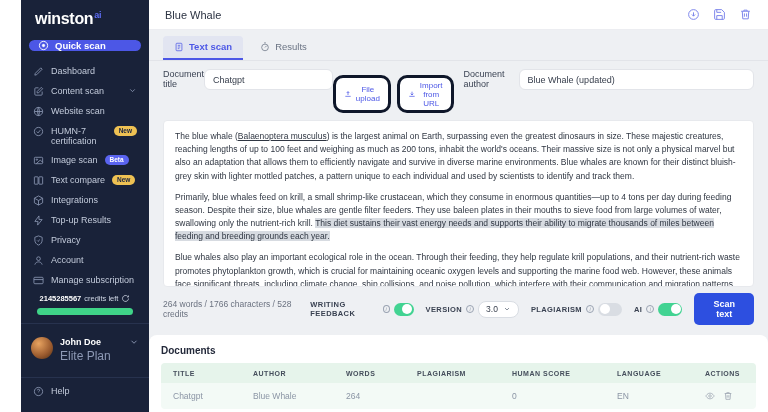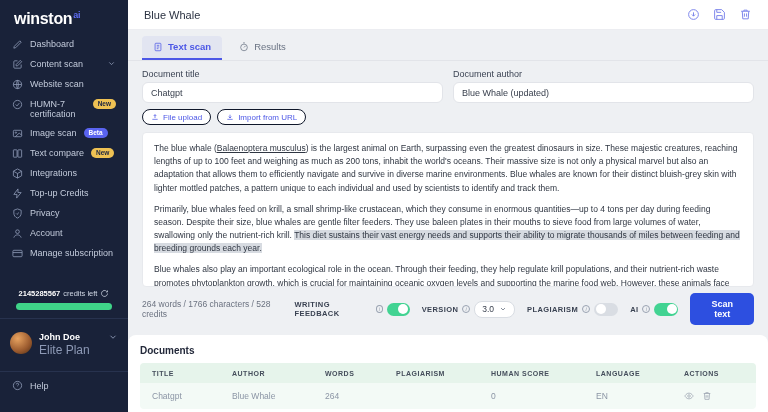--- a/index.html
+++ b/index.html
@@ -8,21 +8,21 @@
     --badge_indigo:#5a64f0; --mint_header:#e6f4eb; --mint_row:#f3faf6;
     --credits_green:#3fd488; --highlight_gray:#d7dbe1; --main_bg:#eef0f3;
   }
   *{box-sizing:border-box;margin:0;padding:0;}
   html,body{width:768px;height:412px;overflow:hidden;background:#fff;
     font-family:"Liberation Sans",sans-serif;-webkit-font-smoothing:antialiased;}
   .app{display:flex;width:768px;height:412px;}
 
   
   .sidebar{width:128px;min-width:128px;background:var(--sidebar_bg);color:#c3cbdb;
-    display:flex;flex-direction:column;height:100%;}
+    display:flex;flex-direction:column;height:100%;margin-left:21px;}
   .logo{padding:10px 14px 6px;font-size:16px;font-weight:bold;color:#fff;letter-spacing:-.3px;}
   .logo .ai{color:#5d6cf5;font-size:9px;font-weight:bold;vertical-align:super;margin-left:1px;}
   .quick-scan{margin:6px 8px 10px;background:var(--brand_indigo);border:none;border-radius:6px;
     height:24px;display:flex;align-items:center;gap:6px;padding:0 9px;color:#fff;
     font-size:9.5px;font-weight:bold;cursor:pointer;font-family:inherit;}
   .nav{display:flex;flex-direction:column;}
   .nav-item{display:flex;align-items:flex-start;gap:7px;padding:4.5px 12px;font-size:9px;
     color:#c3cbdb;cursor:pointer;}
   .ic{display:inline-flex;width:11px;height:11px;color:#8d99b5;flex:none;}
   .ic svg{width:11px;height:11px;}
@@ -59,26 +59,26 @@
   .tb-btn{background:none;border:none;color:#7b85ea;width:13px;height:13px;display:inline-flex;cursor:pointer;padding:0;}
   .tb-btn svg{width:13px;height:13px;}
   .tabbar{display:flex;gap:6px;padding:6px 14px 0;border-bottom:1px solid #e2e4e9;flex:none;}
   .tab{display:flex;align-items:center;gap:5px;font-size:9.5px;padding:5px 11px 6px;color:#6a7383;
     cursor:pointer;border-bottom:2px solid transparent;}
   .tab .ic{width:10px;height:10px;color:inherit;}
   .tab .ic svg{width:10px;height:10px;}
   .tab.active{color:var(--brand_indigo);font-weight:bold;border-bottom-color:var(--brand_indigo);
     background:rgba(76,87,230,.07);border-radius:4px 4px 0 0;}
   .form-row{display:flex;gap:10px;padding:8px 14px 0;flex:none;}
-  .form-col{flex:1;display:flex;flex-direction:column;}
+  .form-col{flex:1;display:flex;flex-direction:row;}
   .field-label{font-size:9px;color:#3c4454;margin-bottom:3px;}
   .field-input{height:21px;border:1px solid #e2e4e9;border-radius:6px;background:#fff;
     font-size:9px;padding:0 8px;color:#39404e;font-family:inherit;width:100%;}
   .pills{display:flex;gap:6px;margin-top:6px;}
-  .pill{display:inline-flex;align-items:center;gap:4px;border:1px solid #0f172a;color:#4c57e6;
+  .pill{display:inline-flex;align-items:center;gap:4px;border:3px solid #0f172a;color:#4c57e6;
     background:#fff;border-radius:10px;font-size:8px;padding:2.5px 8px;cursor:pointer;font-family:inherit;}
   .pill .ic{width:8px;height:8px;color:#4c57e6;}
   .pill .ic svg{width:8px;height:8px;}
   .editor{flex:1;min-height:0;margin:7px 14px 0;background:#fff;border:1px solid #e7e9ed;
     border-radius:4px;padding:9px 11px;font-size:8.5px;line-height:1.55;color:#2f3642;overflow:hidden;}
   .editor p{margin-bottom:8px;}
   .sci{text-decoration:underline;}
   .hl{background:var(--highlight_gray);}
   .stats-row{display:flex;align-items:center;justify-content:space-between;padding:6px 14px;flex:none;}
   .stats-text{font-size:8.5px;color:#6b7280;}
@@ -116,20 +116,29 @@
 </head>
 <body>
 
 <div class="app">
 
   <aside class="sidebar">
     <div class="logo">
       <span>winston</span><span class="ai">ai</span>
     </div>
 
+    <button class="quick-scan">
+      <span class="qs-ic">
+        <svg viewBox="0 0 24 24" fill="none" stroke="currentColor" stroke-width="2">
+            <circle cx="12" cy="12" r="9"></circle>
+            <circle cx="12" cy="12" r="2.5" fill="currentColor"></circle>
+          </svg>
+      </span>
+      <span>Quick scan</span>
+    </button>
 
     <nav class="nav">
       <div class="nav-item">
         <span class="ic">
             <svg viewBox="0 0 24 24" fill="none" stroke="currentColor" stroke-width="1.8">
               <path d="M4 20l1-4L17 4l3 3L8 19l-4 1z"></path>
             </svg>
           </span>
         <span>Dashboard</span>
       </div>
@@ -195,21 +204,21 @@
             </svg>
           </span>
         <span>Integrations</span>
       </div>
       <div class="nav-item">
         <span class="ic">
             <svg viewBox="0 0 24 24" fill="none" stroke="currentColor" stroke-width="1.8">
               <path d="M13 2L4 14h7l-1 8 10-12h-7l0-8z"></path>
             </svg>
           </span>
-        <span>Top-up Credits</span>
+        <span>Top-up Results</span>
       </div>
       <div class="nav-item">
         <span class="ic">
             <svg viewBox="0 0 24 24" fill="none" stroke="currentColor" stroke-width="1.8">
               <path d="M12 2l8 3v6c0 5-3.2 9.4-8 11-4.8-1.6-8-6-8-11V5l8-3z"></path>
               <path d="M9 12l2 2 4-4"></path>
             </svg>
           </span>
         <span>Privacy</span>
       </div>

